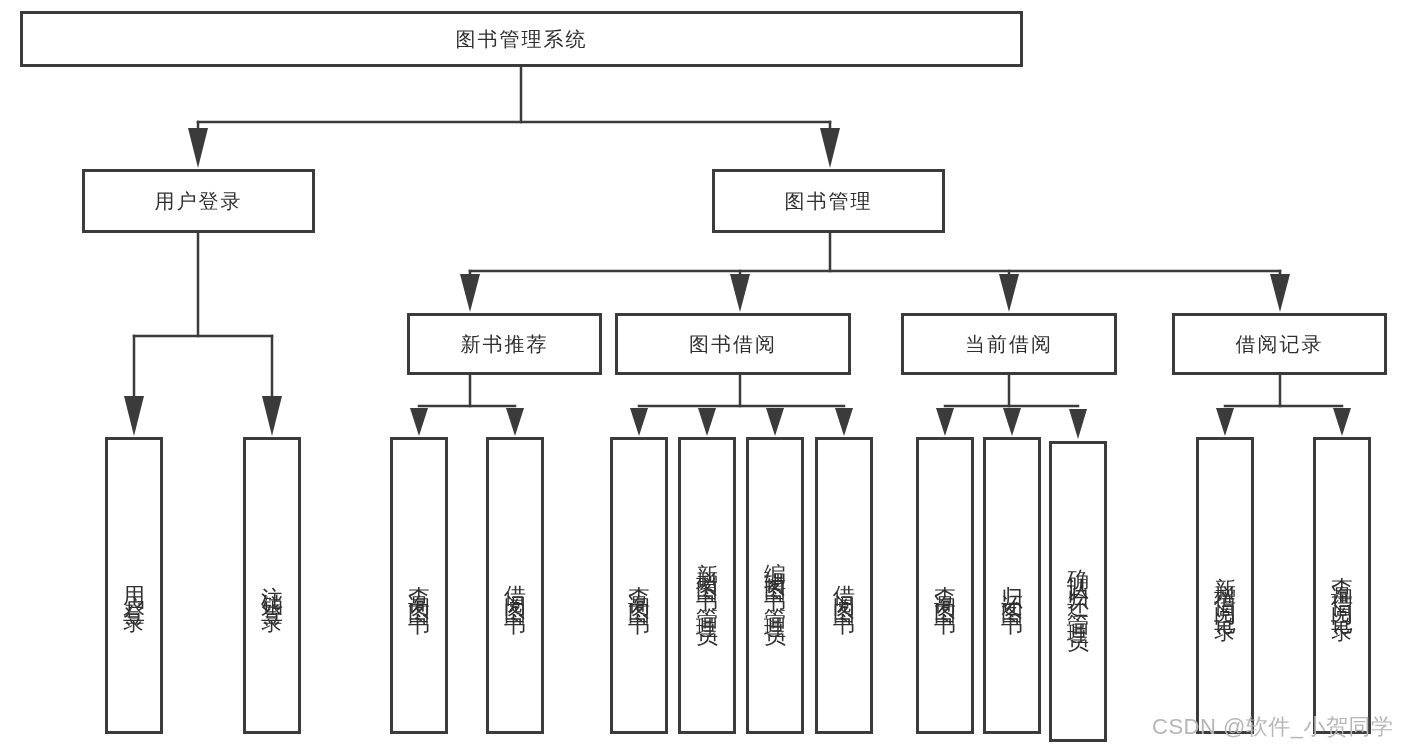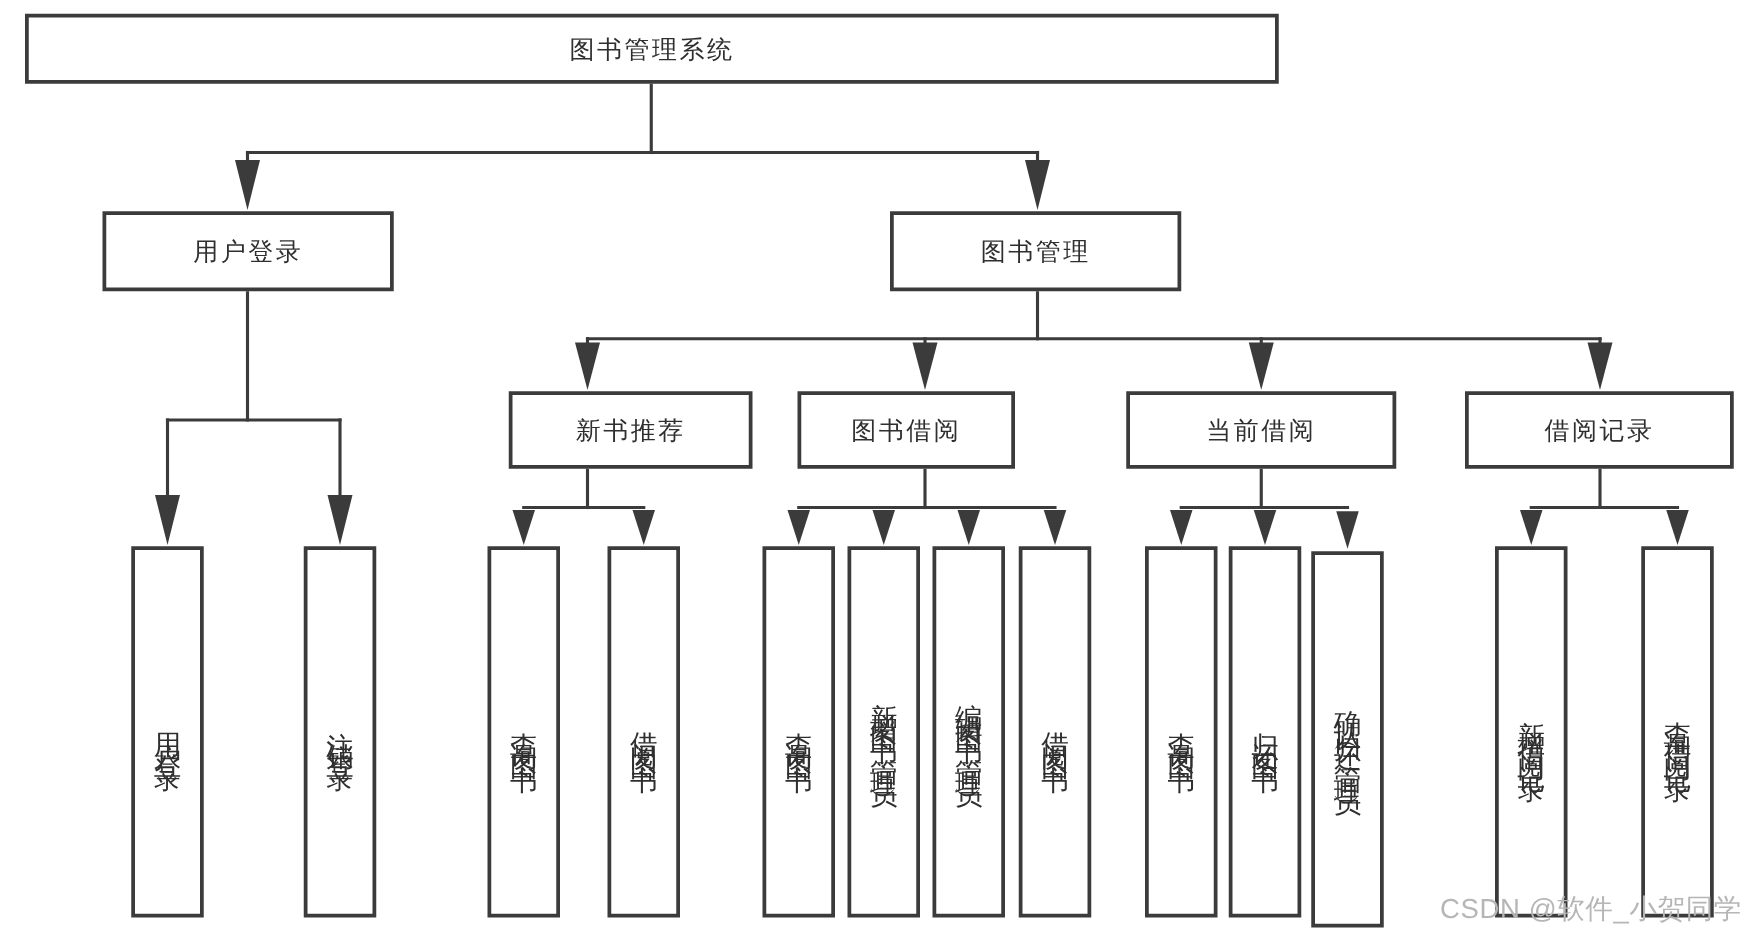--- a/index.html
+++ b/index.html
@@ -121,21 +121,21 @@
   <div class="node" style="left:82px;top:169px;width:233px;height:64px;">
     <span class="hlabel">用户登录</span>
   </div>
   <div class="node" style="left:712px;top:169px;width:233px;height:64px;">
     <span class="hlabel">图书管理</span>
   </div>
 
   <div class="node" style="left:363px;top:313px;width:195px;height:62px;margin-left:44px;">
     <span class="hlabel">新书推荐</span>
   </div>
-  <div class="node" style="left:638px;top:313px;width:174px;height:62px;align-items:center;">
+  <div class="node" style="left:615px;top:313px;width:236px;height:62px;align-items:center;">
     <span class="hlabel">图书借阅</span>
   </div>
   <div class="node" style="left:901px;top:313px;width:216px;height:62px;text-align:center;">
     <span class="hlabel">当前借阅</span>
   </div>
   <div class="node" style="left:1172px;top:313px;width:215px;height:62px;">
     <span class="hlabel">借阅记录</span>
   </div>
 
   <div class="node" style="left:105px;top:437px;width:58px;height:297px;">

